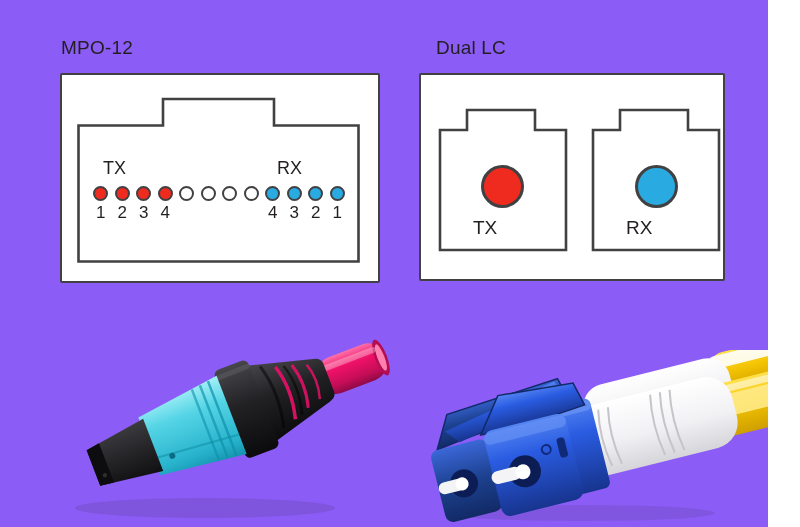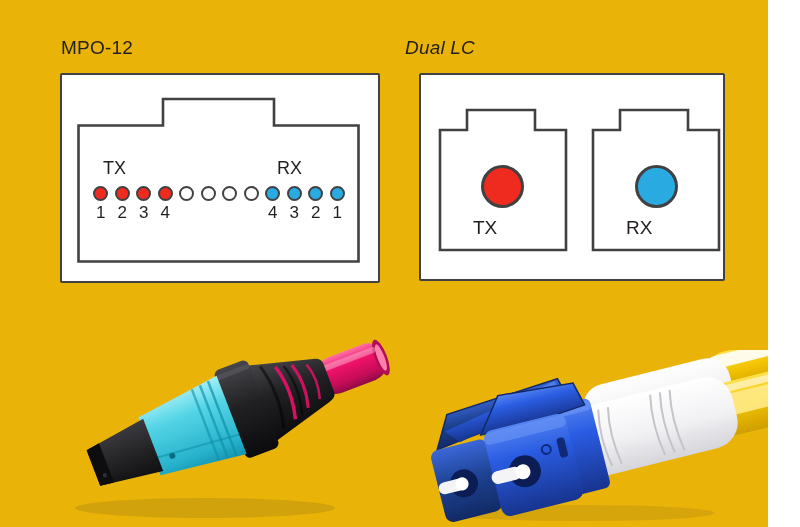--- a/index.html
+++ b/index.html
@@ -1,22 +1,22 @@
 <!DOCTYPE html>
 <html><head>
 <meta charset="utf-8">
 <style>
   html,body{margin:0;padding:0;background:#ffffff;}
   #canvas{
-    position:relative;width:768px;height:527px;background:#eab308;overflow:hidden;
+    position:relative;width:768px;height:527px;background:#8b5cf6;overflow:hidden;
     font-family:"Liberation Sans","DejaVu Sans",sans-serif;color:#231f20;
   }
   .title{position:absolute;font-size:19px;font-weight:400;color:#231f20;letter-spacing:0.2px;}
   .mpo-title{left:61px;top:37px;}
-  .lc-title{left:405px;top:37px;font-style:italic;}
+  .lc-title{left:436px;top:37px;}
   .panel{position:absolute;border:2px solid #414042;border-radius:2px;background:#ffffff;box-sizing:border-box;}
   .mpo-panel{left:60px;top:73px;width:320px;height:210px;}
   .lc-panel{left:419px;top:73px;width:306px;height:208px;}
   .shape-svg{position:absolute;overflow:visible;}
   .mpo-inner{left:77px;top:97px;width:283px;height:166px;}
   .lc-shape-0{left:438px;top:108px;width:130px;height:144px;}
   .lc-shape-1{left:591px;top:108px;width:130px;height:144px;}
   .outline-poly{fill:#ffffff;stroke:#414042;stroke-width:2.6;stroke-linejoin:miter;}
   .lab{position:absolute;font-size:18px;color:#231f20;}
   .mpo-tx{left:103px;top:158px;width:60px;}

